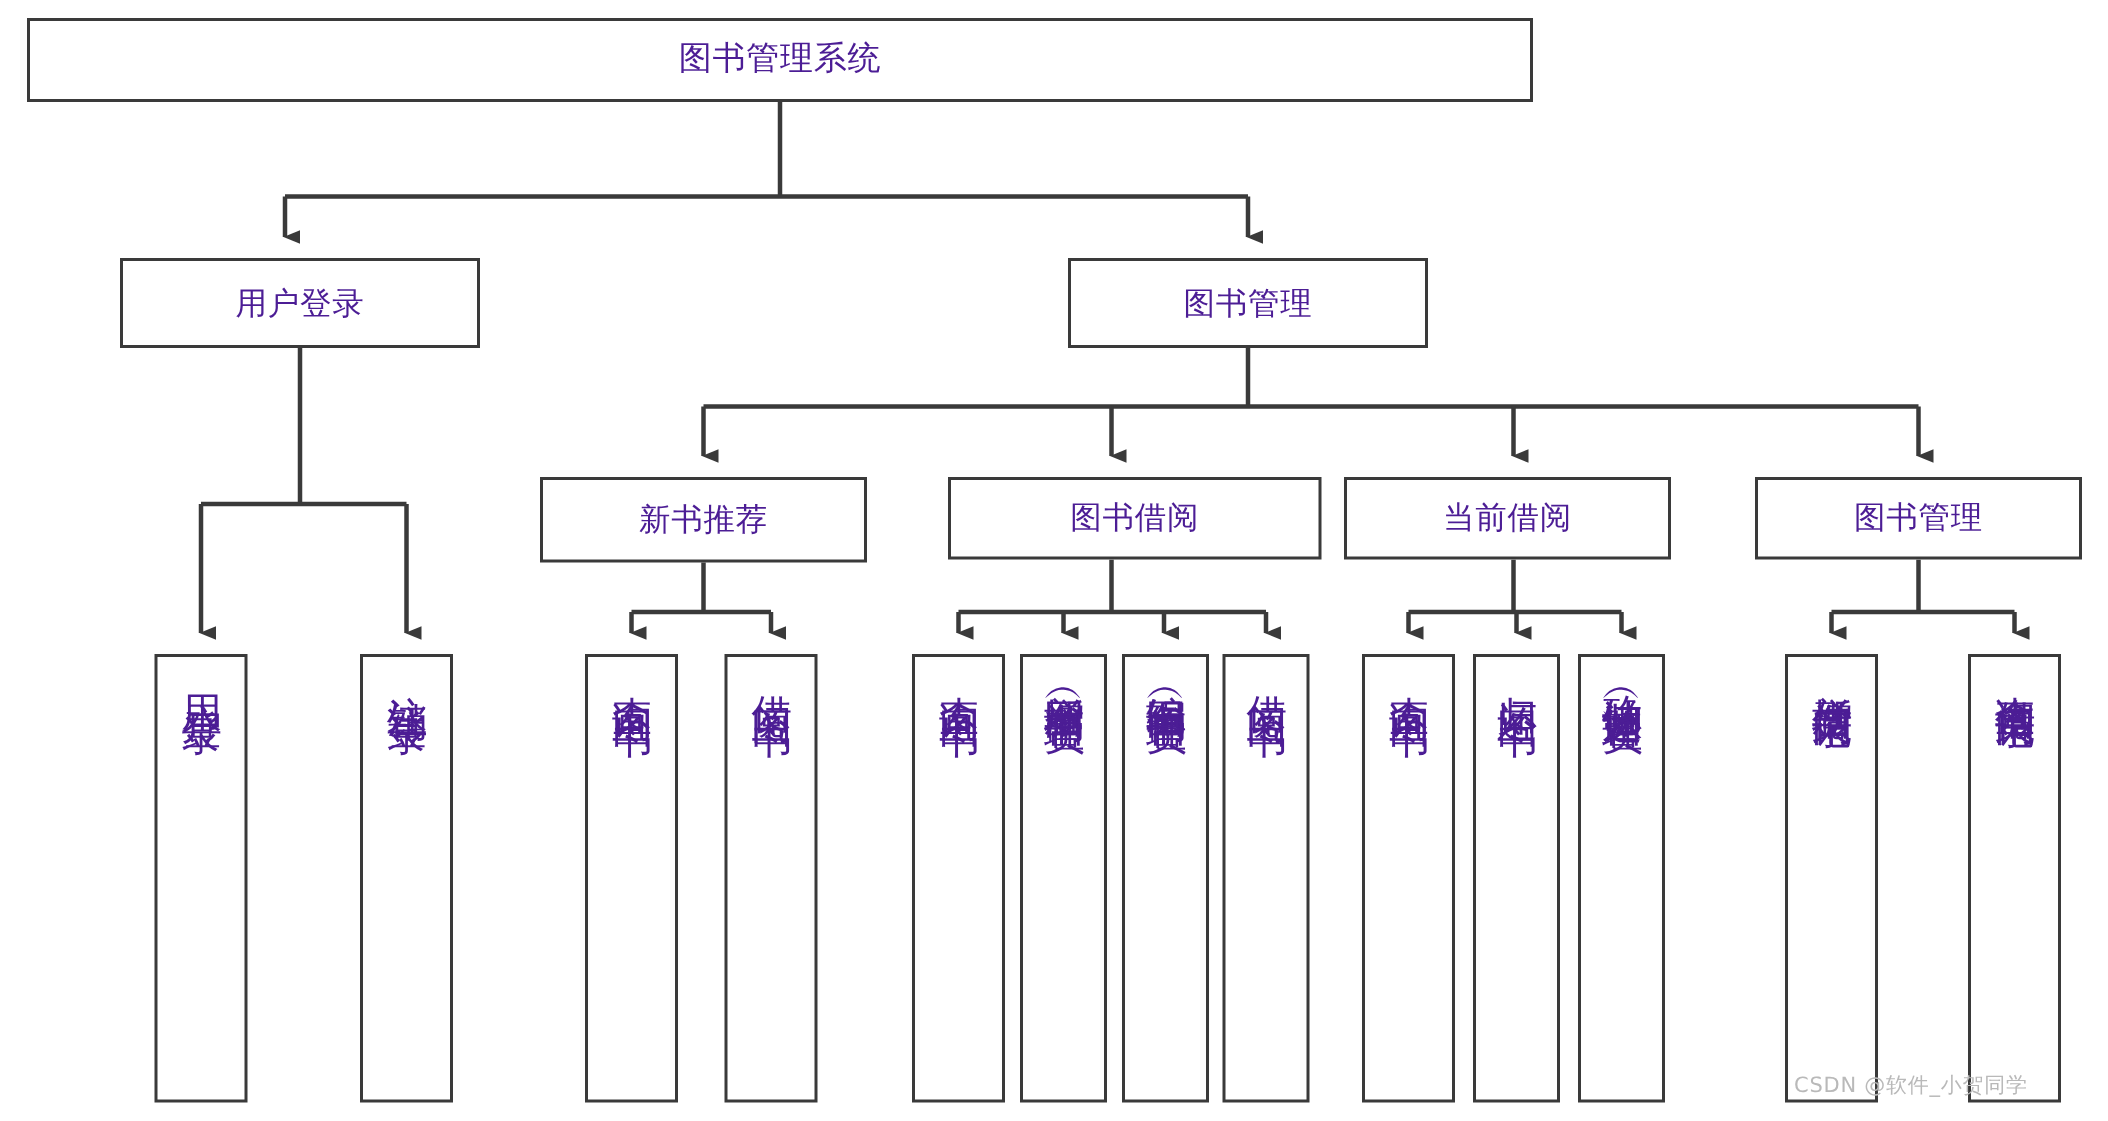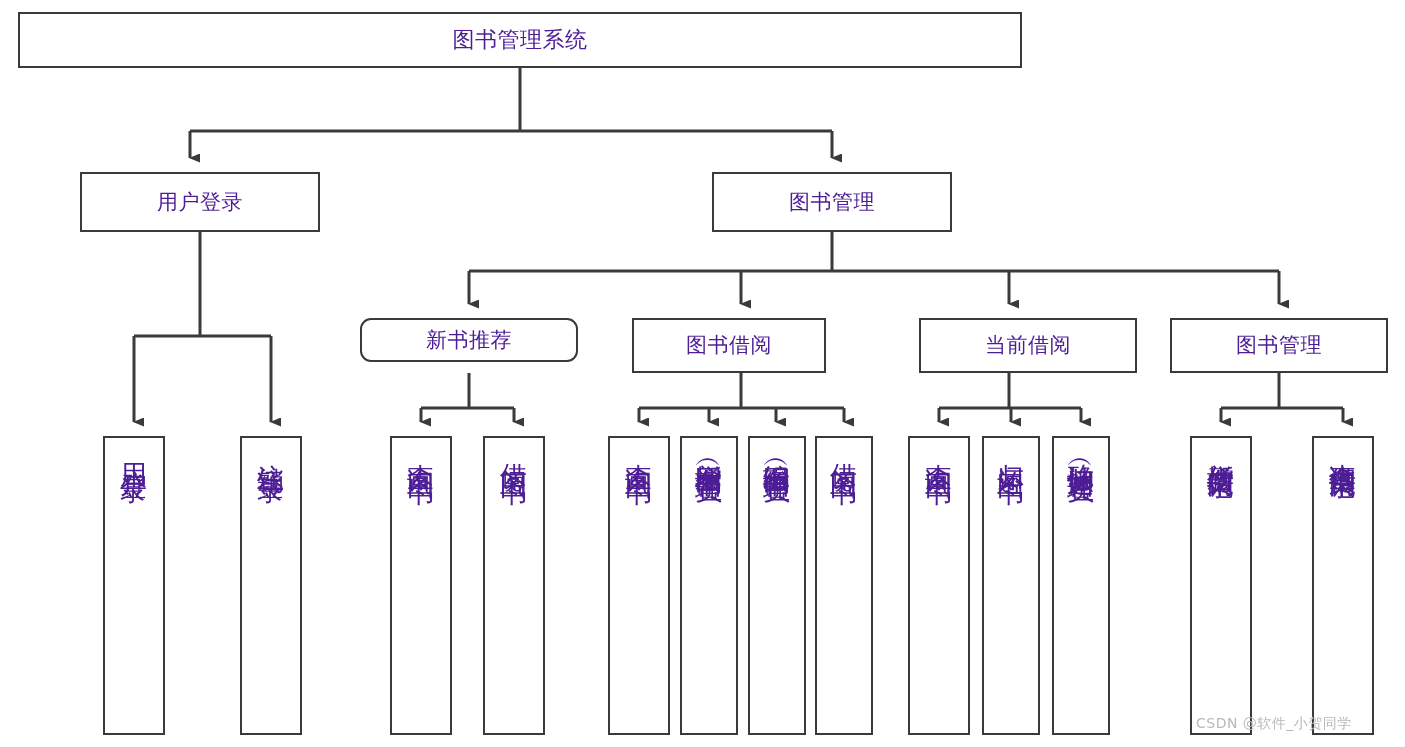--- a/index.html
+++ b/index.html
@@ -135,27 +135,27 @@
     <span class="node-label">图书管理系统</span>
   </div>
 
   <div class="node horizontal" style="left:80px; top:172px; width:240px; height:60px;">
     <span class="node-label">用户登录</span>
   </div>
   <div class="node horizontal" style="left:712px; top:172px; width:240px; height:60px;">
     <span class="node-label">图书管理</span>
   </div>
 
-  <div class="node horizontal" style="left:360px; top:318px; width:218px; height:44px;border-radius:11px;">
+  <div class="node horizontal" style="left:360px; top:318px; width:218px; height:57px;">
     <span class="node-label">新书推荐</span>
   </div>
-  <div class="node horizontal" style="left:632px; top:318px; width:194px; height:55px;">
+  <div class="node horizontal" style="left:632px; top:318px; width:249px; height:55px;">
     <span class="node-label">图书借阅</span>
   </div>
-  <div class="node horizontal" style="left:919px; top:318px; width:218px; height:55px;">
+  <div class="node horizontal" style="left:896px; top:318px; width:218px; height:55px;">
     <span class="node-label">当前借阅</span>
   </div>
   <div class="node horizontal" style="left:1170px; top:318px; width:218px; height:55px;">
     <span class="node-label">图书管理</span>
   </div>
 
   <div class="node leaf" style="left:103px; top:436px; width:62px; height:299px;">
     <span class="node-label">用户登录</span>
   </div>
   <div class="node leaf" style="left:240px; top:436px; width:62px; height:299px;">

